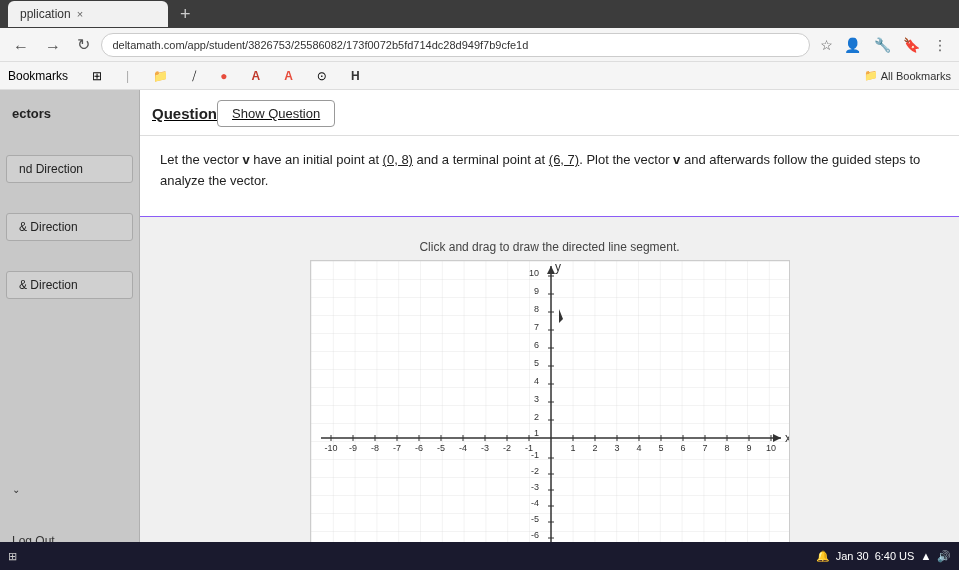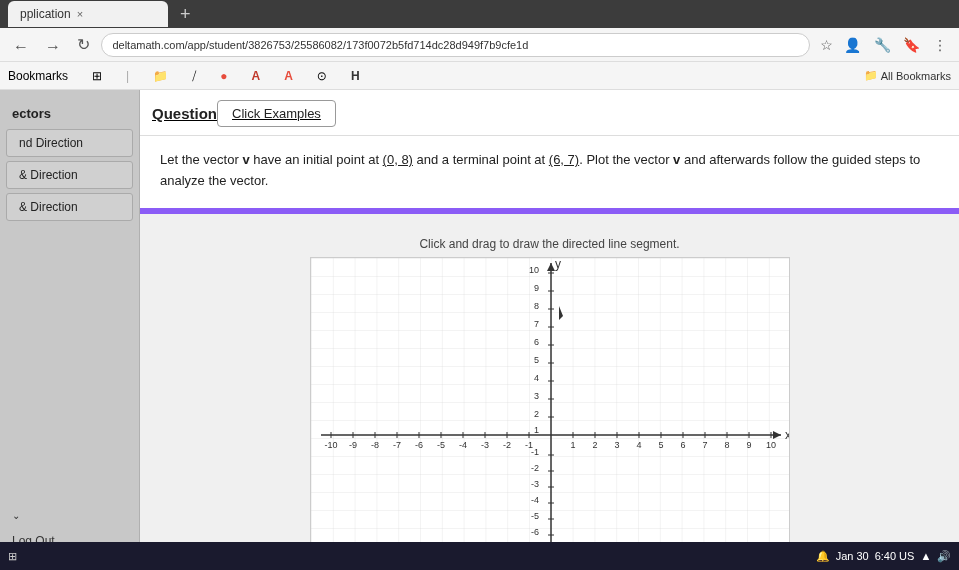--- a/index.html
+++ b/index.html
@@ -17,38 +17,38 @@
     .browser-actions { display: flex; gap: 4px; align-items: center; }
     .browser-icon-btn { background: none; border: none; color: #555; font-size: 14px; cursor: pointer; padding: 2px 4px; }
 
     .bookmarks-bar { background: #f5f5f5; height: 28px; display: flex; align-items: center; padding: 0 8px; gap: 24px; border-bottom: 1px solid #ddd; font-size: 12px; }
     .all-bookmarks { margin-left: auto; color: #333; cursor: pointer; font-size: 11px; display: flex; align-items: center; gap: 3px; }
 
     
     .page { display: flex; height: 472px; background: #d8d8d8; }
 
     
-    .sidebar { width: 140px; background: #c8c8c8; padding: 10px 0; display: flex; flex-direction: column; border-right: 1px solid #b0b0b0; }
+    .sidebar { width: 140px; background: #c8c8c8; padding: 10px 0; display: flex; flex-direction: column; border-right: 1px solid #b0b0b0; gap: 26px; }
     .sidebar-title { font-weight: bold; color: #222; padding: 6px 12px; font-size: 13px; }
     .sidebar-progress { padding: 4px 12px 8px; }
     .sidebar-progress-label { font-size: 11px; color: #333; margin-bottom: 3px; }
     .progress-bar-container { height: 6px; background: #aaa; border-radius: 3px; }
     .progress-bar-fill { height: 6px; background: #2a6ebb; border-radius: 3px; }
     .sidebar-section { padding: 6px 12px; font-size: 12px; color: #222; cursor: pointer; border: 1px solid #aaa; background: #d0d0d0; margin: 2px 6px; border-radius: 3px; }
     .sidebar-footer { margin-top: auto; padding: 8px 12px; font-size: 12px; color: #333; cursor: pointer; display: flex; align-items: center; gap: 4px; }
     .sidebar-chevron { font-size: 10px; }
 
     
     .main-content { flex: 1; background: #f0f0f0; padding: 0; overflow: hidden; }
 
     .question-header { background: white; padding: 10px 12px 8px; display: flex; justify-content: flex-start; align-items: center; border-bottom: 1px solid #ddd; text-decoration: underline; }
     .question-title { font-weight: bold; font-size: 15px; color: #222; }
     .show-examples-btn { background: white; border: 1px solid #999; border-radius: 4px; padding: 5px 14px; font-size: 13px; color: #222; cursor: pointer; }
 
-    .question-body { background: white; padding: 14px 20px 16px; border-bottom: 6px solid #8b5cf6; }
+    .question-body { background: white; padding: 14px 20px 24px; border-bottom: 1px solid #8b5cf6; }
     .question-text { font-size: 13px; line-height: 1.6; color: #222; }
     .question-text strong { font-weight: bold; }
 
     .graph-area { background: #f0f0f0; padding: 8px 0 0; display: flex; flex-direction: column; align-items: center; }
     .drag-hint { font-size: 12px; color: #444; margin-bottom: 6px; text-align: center; margin-top: 15px; }
 
     
     .graph-container { position: relative; width: 480px; height: 360px; }
 
     
@@ -118,21 +118,21 @@
     </div>
     <div style="padding: 4px 12px;">
       <span style="font-size:12px;color:#333;cursor:pointer;">Log Out</span>
     </div>
   </div>
 
   <div class="main-content">
 
     <div class="question-header">
       <span class="question-title">Question</span>
-      <button class="show-examples-btn">Click Examples</button>
+      <button class="show-examples-btn">Show Question</button>
     </div>
 
     <div class="question-body">
       <div class="question-text">
         Let the vector <strong>v</strong> have an initial point at <u>(0, 8)</u> and a terminal point at <u>(6, 7)</u>. Plot the vector <strong>v</strong> and afterwards follow the guided steps to analyze the vector.
       </div>
     </div>
 
     <div class="graph-area">
       <div class="drag-hint">Click and drag to draw the directed line segment.</div>

